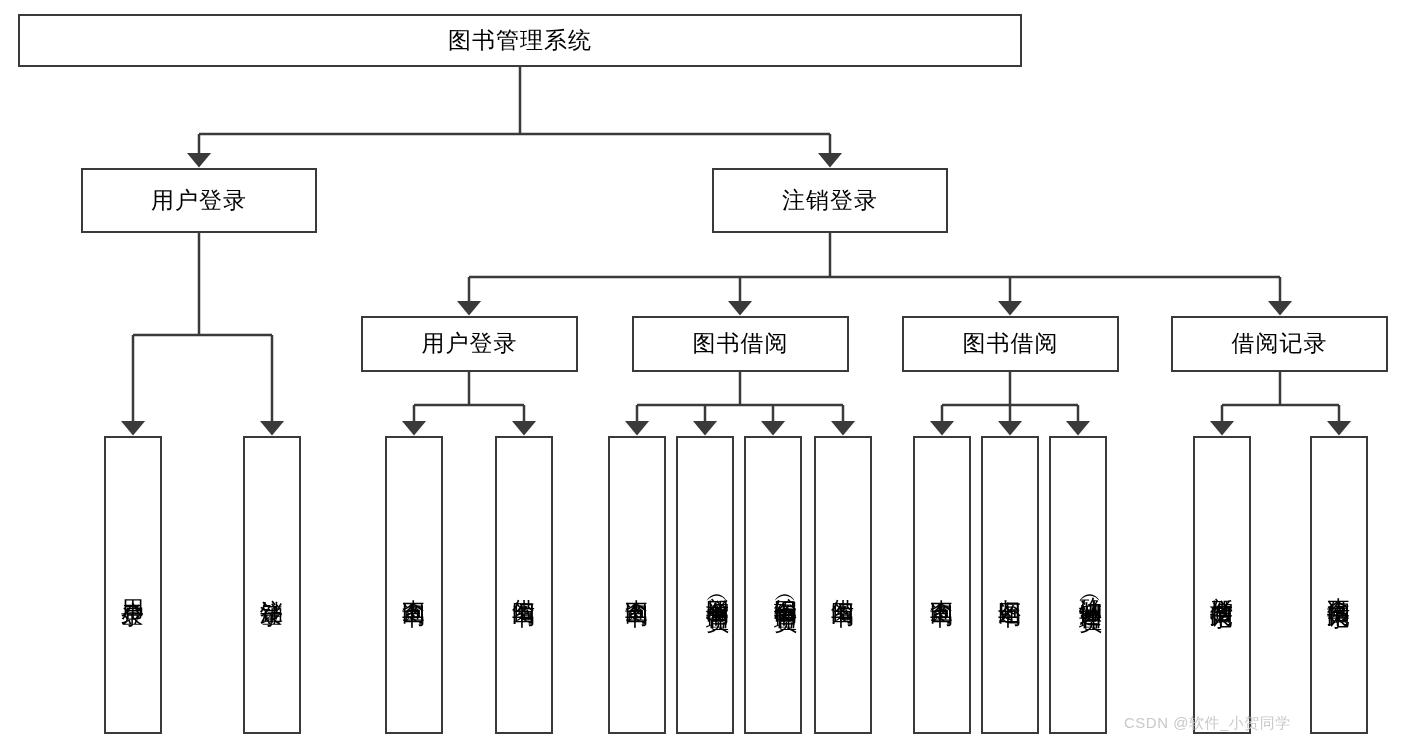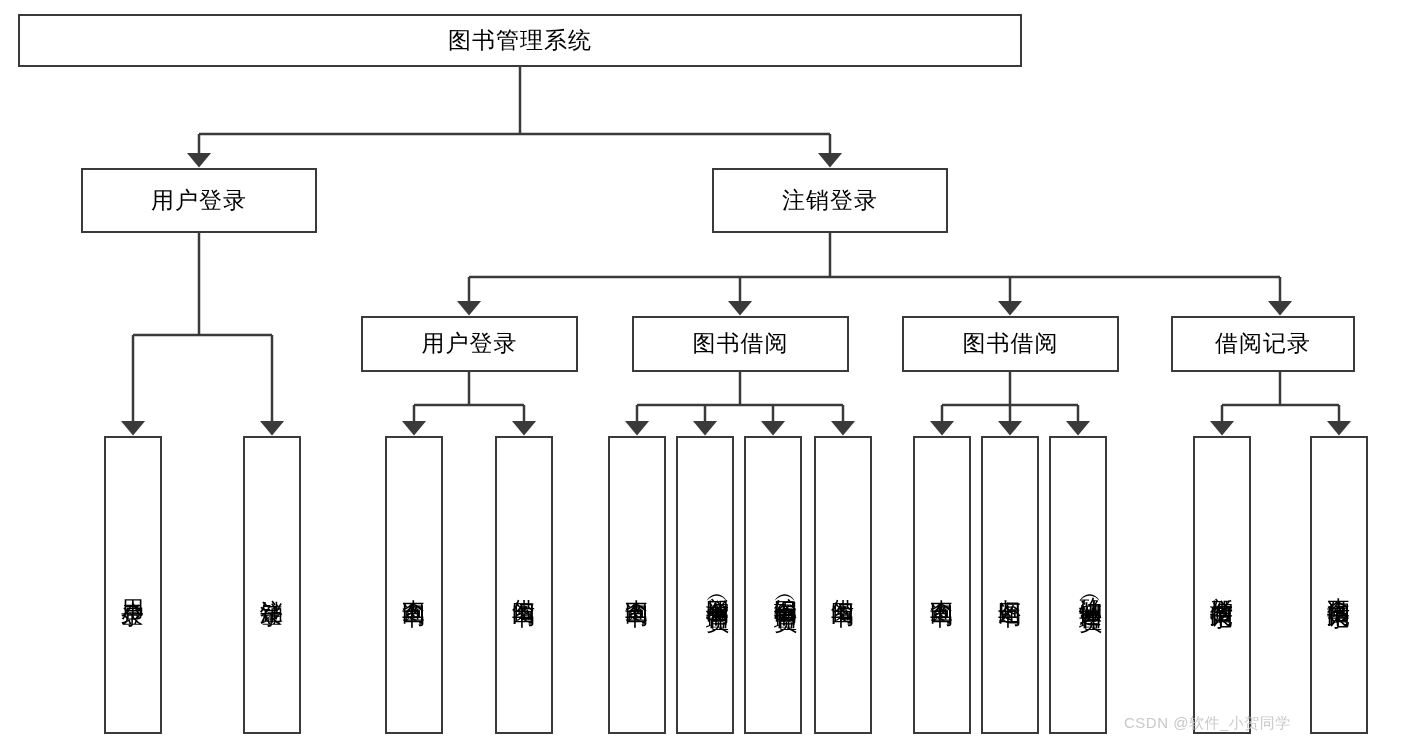--- a/index.html
+++ b/index.html
@@ -129,21 +129,21 @@
   </svg>
 
   <div class="node horiz" style="left:18px; top:14px; width:1004px; height:53px;">图书管理系统</div>
 
   <div class="node horiz" style="left:81px; top:168px; width:236px; height:65px;">用户登录</div>
   <div class="node horiz" style="left:712px; top:168px; width:236px; height:65px;">注销登录</div>
 
   <div class="node horiz" style="left:361px; top:316px; width:217px; height:56px;">用户登录</div>
   <div class="node horiz" style="left:632px; top:316px; width:217px; height:56px;">图书借阅</div>
   <div class="node horiz" style="left:902px; top:316px; width:217px; height:56px;">图书借阅</div>
-  <div class="node horiz" style="left:1171px; top:316px; width:184px; height:56px;">借阅记录</div>
+  <div class="node horiz" style="left:1171px; top:316px; width:217px; height:56px;">借阅记录</div>
 
   <div class="node vert mid-aligned" style="left:104px; top:436px; width:58px; height:298px;">
     <span class="vlabel">用户登录</span>
   </div>
   <div class="node vert mid-aligned" style="left:243px; top:436px; width:58px; height:298px;">
     <span class="vlabel">注销登录</span>
   </div>
 
   <div class="node vert mid-aligned" style="left:385px; top:436px; width:58px; height:298px;">
     <span class="vlabel">查询图书</span>

